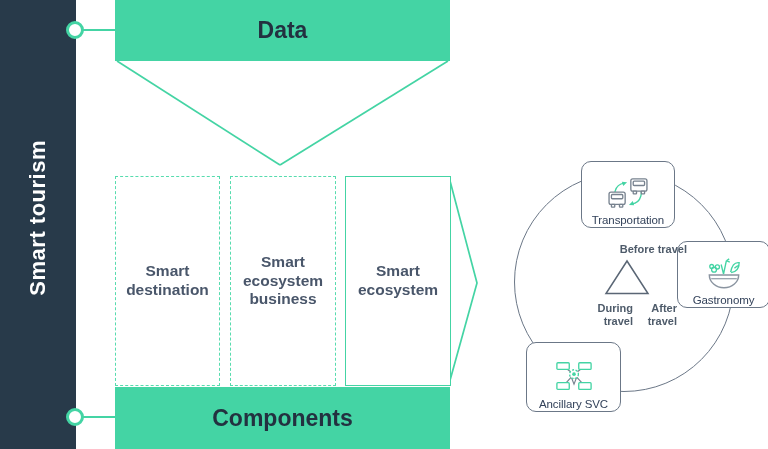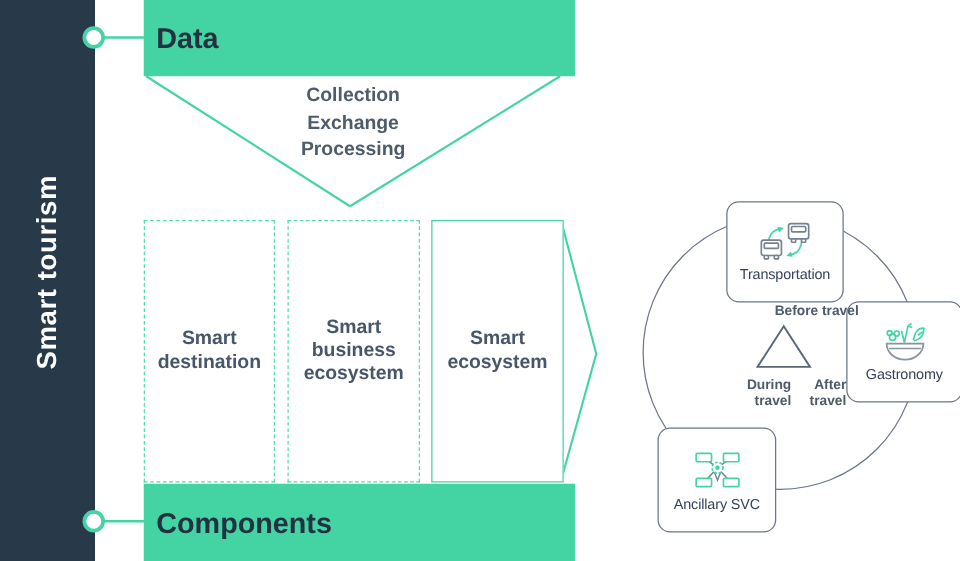--- a/index.html
+++ b/index.html
@@ -7,22 +7,22 @@
           font-family:"Liberation Sans",sans-serif;}
 
   
   .sidebar{position:absolute;left:0;top:0;width:76px;height:449px;background:#283a4a;
            display:flex;align-items:center;justify-content:center;z-index:3;}
   .sidebar-label{writing-mode:vertical-rl;transform:rotate(180deg);color:#ffffff;
                  font-size:22px;font-weight:bold;letter-spacing:.5px;padding-top:14px;}
 
   
   .banner{position:absolute;left:115px;width:335px;background:#44d4a4;display:flex;
-          align-items:center;font-weight:bold;font-size:23px;
-          color:#233140;z-index:2;padding-left:10px;}
+          align-items:center;justify-content:center;font-weight:bold;font-size:23px;
+          color:#233140;z-index:2;}
   .banner-data{top:0;height:61px;}
   .banner-components{top:387px;height:62px;}
 
   
   .dot{position:absolute;width:12px;height:12px;border-radius:50%;background:#fff;
        border:3px solid #44d4a4;z-index:4;}
   .dot-top{left:66px;top:21px;}
   .dot-bottom{left:66px;top:408px;}
   .stub{position:absolute;height:2px;background:#44d4a4;z-index:3;}
   .stub-top{left:78px;top:29px;width:38px;}
@@ -40,21 +40,21 @@
           font-weight:bold;line-height:1.22;z-index:2;background:#fff;}
   .pillar-1{left:115px;width:103px;border:1.6px dashed #57dcae;}
   .pillar-2{left:230px;width:104px;border:1.6px dashed #57dcae;}
   .pillar-3{left:345px;width:104px;border:1.6px solid #44d4a4;}
 
   
   .cycle-circle{position:absolute;left:514px;top:172px;width:218px;height:218px;
                 border:1.5px solid #6b7787;border-radius:50%;z-index:1;}
   .node{position:absolute;background:#fff;border:1.5px solid #6b7787;border-radius:10px;
         display:flex;flex-direction:column;align-items:center;justify-content:flex-end;
-        padding-bottom:15px;z-index:2;}
+        padding-bottom:1px;z-index:2;}
   .node-label{font-size:11.5px;color:#33425a;letter-spacing:-.1px;white-space:nowrap;}
   .node-transportation{left:581px;top:161px;width:92px;height:64px;}
   .node-accommodation{left:483px;top:241px;width:92px;height:64px;}
   .node-gastronomy{left:677px;top:241px;width:91px;height:64px;}
   .node-ancillary{left:526px;top:342px;width:93px;height:67px;text-align:right;}
   .node-attraction{left:635px;top:342px;width:92px;height:67px;}
   .node-icon{display:block;margin-bottom:2px;}
 
   .phase{position:absolute;text-align:right;color:#4e5b6a;font-size:11px;
          font-weight:bold;line-height:13px;z-index:2;}
@@ -83,37 +83,32 @@
   <div class="dot dot-top"></div>
   <div class="dot dot-bottom"></div>
 
   <div class="banner banner-data">
     <span>Data</span>
   </div>
   <div class="banner banner-components">
     <span>Components</span>
   </div>
 
-  <div class="funnel-text">
-    <div>Collection</div>
-    <div>Exchange</div>
-    <div>Processing</div>
-  </div>
 
   <div class="pillar pillar-1">
     <div>
       <div>Smart</div>
       <div>destination</div>
     </div>
   </div>
   <div class="pillar pillar-2">
     <div>
       <div>Smart</div>
+      <div>ecosystem</div>
       <div>business</div>
-      <div>ecosystem</div>
     </div>
   </div>
   <div class="pillar pillar-3">
     <div>
       <div>Smart</div>
       <div>ecosystem</div>
     </div>
   </div>
 
   <div class="cycle-circle"></div>

